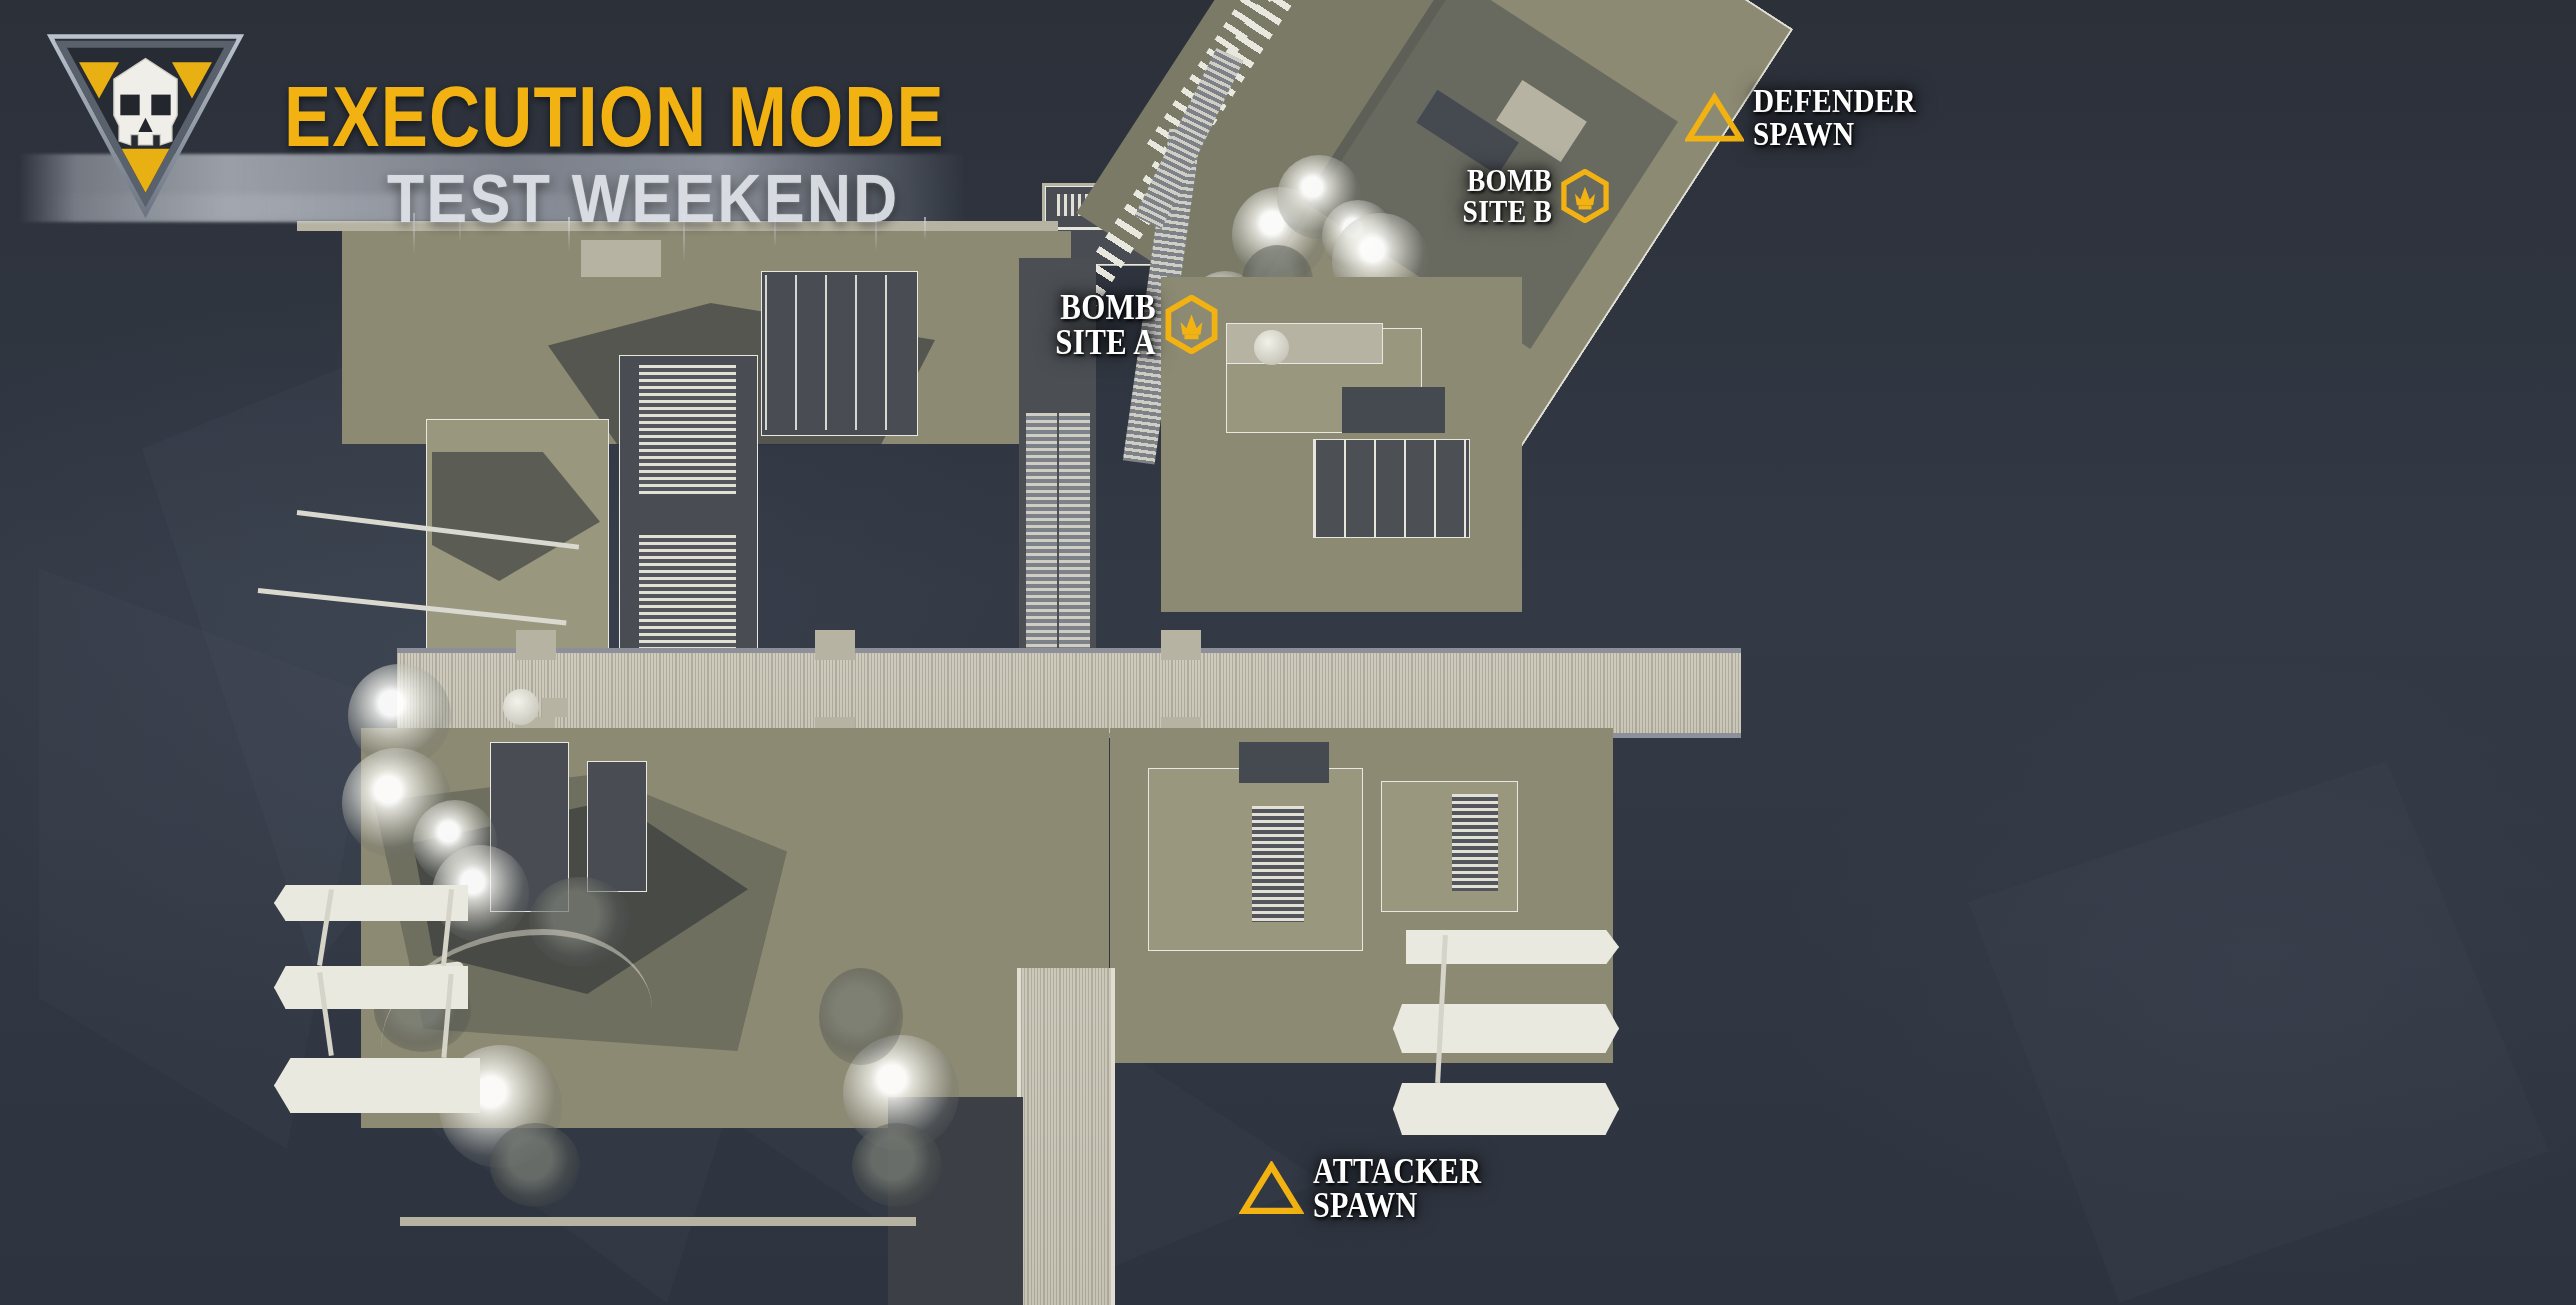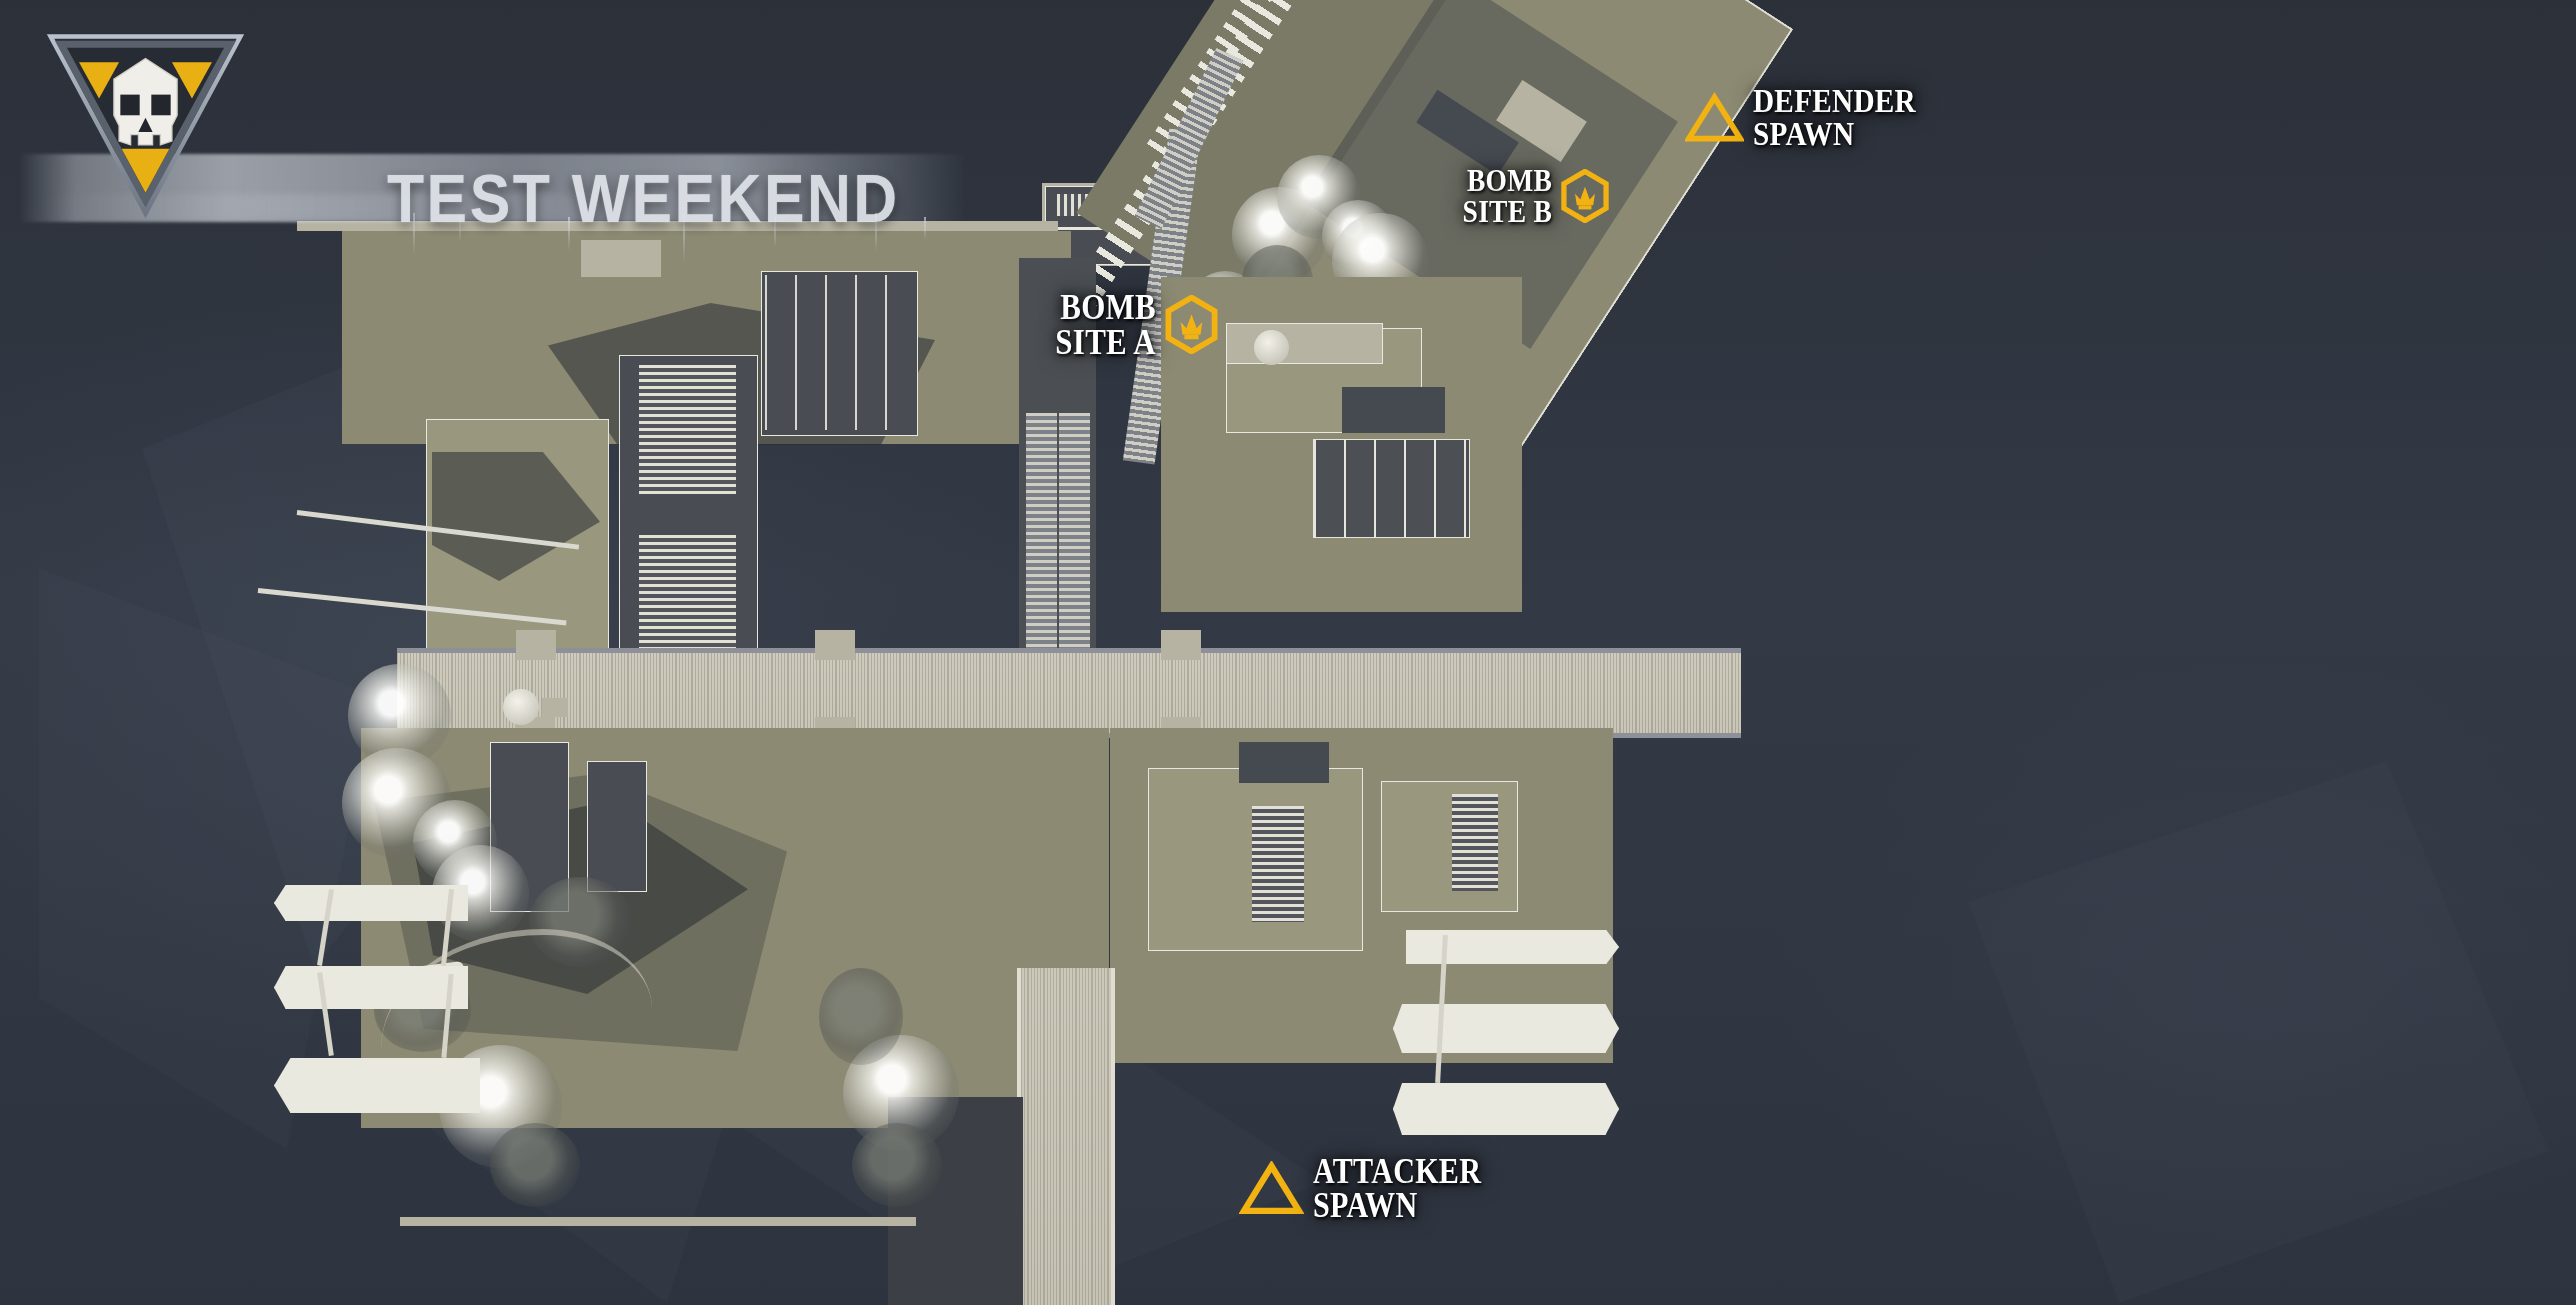--- a/index.html
+++ b/index.html
@@ -294,19 +294,22 @@
                    L124,200 L124,176
                    L116,160 L116,104 Z"></path>
         </g>
 
         <path d="M126,128 L156,128 L156,160 L126,160 Z" fill="#23262d"></path>
         <path d="M174,128 L204,128 L204,160 L174,160 Z" fill="#23262d"></path>
         <path d="M165,164 L176,186 L154,186 Z" fill="#23262d"></path>
       </svg>
     </div>
 
+    <div id="title">
+      <span>EXECUTION MODE</span>
+    </div>
     <div id="subtitle">
       <span>TEST WEEKEND</span>
     </div>
   </div>
 
 </div>
 
 
 </body></html>

